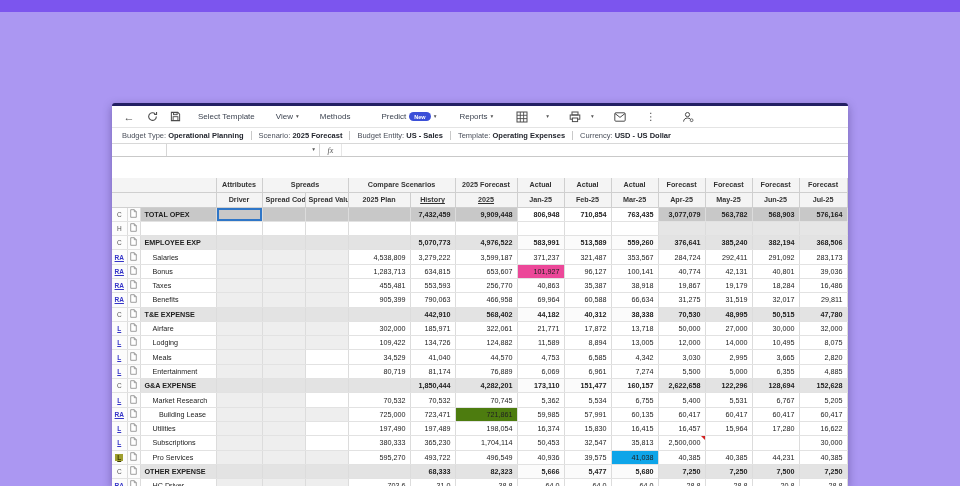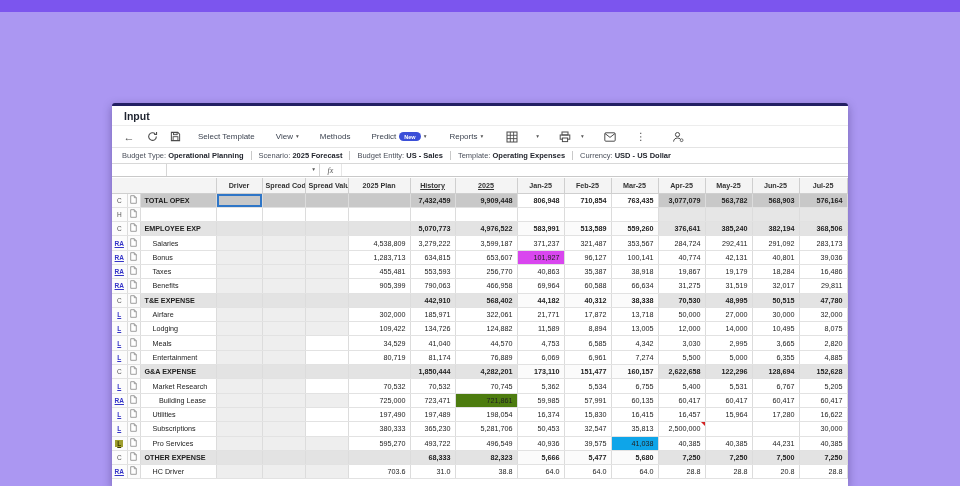--- a/index.html
+++ b/index.html
@@ -48,23 +48,20 @@
   .notecell .note { position:absolute; top:0; right:0; width:0; height:0; border-left:4px solid transparent; border-top:4px solid #d32222; }
 </style>
 </head>
 <body>
 
 <div id="top-band"></div>
 <div style="position:absolute;inset:12px 0 0 0;"></div>
 
 <div id="window">
 
-  <div id="title-bar">
-    <span class="title">Input</span>
-  </div>
 
   <div id="toolbar">
     <span class="tb-icon">←</span>
     <span class="tb-icon">
       <svg width="11" height="11" viewBox="0 0 12 12">
           <path d="M10.2 6a4.2 4.2 0 1 1-1.3-3" fill="none" stroke="#4d4d4d" stroke-width="1.2"></path>
           <path d="M10.4 1.2v2.6H7.8" fill="none" stroke="#4d4d4d" stroke-width="1.2"></path>
         </svg>
     </span>
     <span class="tb-icon">
@@ -77,21 +74,21 @@
     <span class="tb-text" style="margin-left:4px;">
       <span>Select Template</span>
     </span>
     <span class="tb-text" style="margin-left:6px;justify-content:space-between;">
       <span>View</span>
       <span class="caret">▾</span>
     </span>
     <span class="tb-text" style="margin-left:6px;">
       <span>Methods</span>
     </span>
-    <span class="tb-text" style="margin-left:6px;">
+    <span class="tb-text" style="margin-left:16px;">
       <span>Predict</span>
       <span class="badge">New</span>
       <span class="caret">▾</span>
     </span>
     <span class="tb-text" style="margin-left:8px;">
       <span>Reports</span>
       <span class="caret">▾</span>
     </span>
     <span class="tb-icon" style="margin-left:10px;">
       <svg width="12" height="12" viewBox="0 0 12 12">
@@ -159,20 +156,34 @@
           <col style="width: 62px;">
           <col style="width: 47px;">
           <col style="width: 47px;">
           <col style="width: 47px;">
           <col style="width: 47px;">
           <col style="width: 47px;">
           <col style="width: 47px;">
           <col style="width: 48px;">
         </colgroup>
         <thead>
+          <tr>
+            <th colspan="3"></th>
+            <th colspan="1">Attributes</th>
+            <th colspan="2">Spreads</th>
+            <th colspan="2">Compare Scenarios</th>
+            <th colspan="1">2025 Forecast</th>
+            <th colspan="1">Actual</th>
+            <th colspan="1">Actual</th>
+            <th colspan="1">Actual</th>
+            <th colspan="1">Forecast</th>
+            <th colspan="1">Forecast</th>
+            <th colspan="1">Forecast</th>
+            <th colspan="1">Forecast</th>
+          </tr>
           <tr class="colrow">
             <th colspan="3"></th>
             <th>Driver</th>
             <th>Spread Code</th>
             <th>Spread Value</th>
             <th>2025 Plan</th>
             <th class="u">History</th>
             <th class="u">2025</th>
             <th>Jan-25</th>
             <th>Feb-25</th>
@@ -274,21 +285,21 @@
                 <path d="M0.7 0.7h3.6l2 2v5.6H0.7z" fill="#fff" stroke="#888" stroke-width="0.8"></path>
                 <path d="M4.3 0.7v2h2" fill="none" stroke="#888" stroke-width="0.8"></path>
               </svg></td>
             <td class="lbl" style="background: rgb(255, 255, 255);">Bonus</td>
             <td class="num" style="background: rgb(238, 238, 238);"></td>
             <td class="num" style="background: rgb(238, 238, 238);"></td>
             <td class="num" style="background: rgb(238, 238, 238);"></td>
             <td class="num" style="background: rgb(255, 255, 255);">1,283,713</td>
             <td class="num" style="background: rgb(255, 255, 255);">634,815</td>
             <td class="num" style="background: rgb(255, 255, 255);">653,607</td>
-            <td class="num" style="background: #d946ef;">101,927</td>
+            <td class="num" style="background: #ec4899;">101,927</td>
             <td class="num" style="background: rgb(255, 255, 255);">96,127</td>
             <td class="num" style="background: rgb(255, 255, 255);">100,141</td>
             <td class="num" style="background: rgb(255, 255, 255);">40,774</td>
             <td class="num" style="background: rgb(255, 255, 255);">42,131</td>
             <td class="num" style="background: rgb(255, 255, 255);">40,801</td>
             <td class="num" style="background: rgb(255, 255, 255);">39,036</td>
           </tr>
           <tr class="detail">
             <td class="code"><span class="link">RA</span></td>
             <td class="icon-cell"><svg width="7" height="9" viewBox="0 0 7 9">
@@ -525,21 +536,21 @@
             <td class="icon-cell"><svg width="7" height="9" viewBox="0 0 7 9">
                 <path d="M0.7 0.7h3.6l2 2v5.6H0.7z" fill="#fff" stroke="#888" stroke-width="0.8"></path>
                 <path d="M4.3 0.7v2h2" fill="none" stroke="#888" stroke-width="0.8"></path>
               </svg></td>
             <td class="lbl" style="background: rgb(255, 255, 255);">Subscriptions</td>
             <td class="num" style="background: rgb(238, 238, 238);"></td>
             <td class="num" style="background: rgb(238, 238, 238);"></td>
             <td class="num" style="background: rgb(255, 255, 255);"></td>
             <td class="num" style="background: rgb(255, 255, 255);">380,333</td>
             <td class="num" style="background: rgb(255, 255, 255);">365,230</td>
-            <td class="num" style="background: rgb(255, 255, 255);">5,281,706</td>
+            <td class="num" style="background: rgb(255, 255, 255);">1,704,114</td>
             <td class="num" style="background: rgb(255, 255, 255);">50,453</td>
             <td class="num" style="background: rgb(255, 255, 255);">32,547</td>
             <td class="num" style="background: rgb(255, 255, 255);">35,813</td>
             <td class="num notecell" style="background: rgb(255, 255, 255);">2,500,000<span class="note"></span></td>
             <td class="num" style="background: rgb(255, 255, 255);"></td>
             <td class="num" style="background: rgb(255, 255, 255);"></td>
             <td class="num" style="background: rgb(255, 255, 255);">30,000</td>
           </tr>
           <tr class="detail">
             <td class="code"><span class="link hl">L</span></td>

